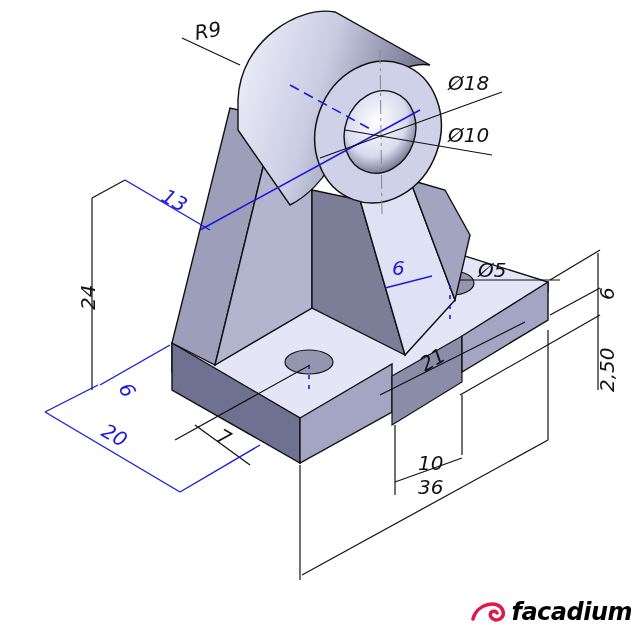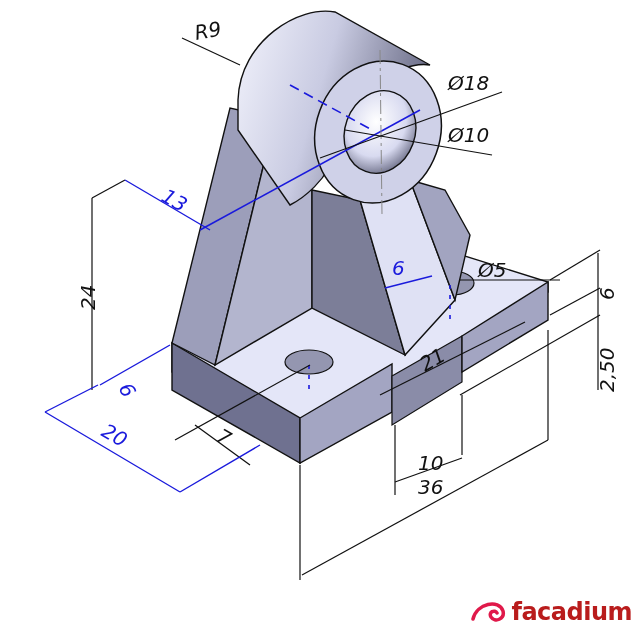--- a/index.html
+++ b/index.html
@@ -2,21 +2,21 @@
 <html><head>
   <meta charset="utf-8">
   <style>
     html, body { margin:0; padding:0; background:#ffffff; }
     body { width:640px; height:640px; position:relative; overflow:hidden; font-family:"Liberation Sans", sans-serif; }
     #drawing { position:absolute; left:0; top:0; width:640px; height:640px; }
     .dimtxt { font-family:"DejaVu Sans", sans-serif; font-style:italic; font-size:20px; }
     .dim-black { fill:#111111; }
     .dim-blue { fill:#1a1adc; }
     .logo { position:absolute; right:8px; bottom:14px; display:flex; align-items:center; gap:4px; }
-    .logo-text { font-family:"DejaVu Sans", sans-serif; font-weight:bold; font-size:24px; color:#b91c1c; letter-spacing:-0.5px; }
+    .logo-text { font-family:"DejaVu Sans", sans-serif; font-weight:bold; font-style:italic; font-size:24px; color:#000000; letter-spacing:-0.5px; }
   </style>
 </head>
 <body>
 
 <svg id="drawing" viewBox="0 0 640 640" xmlns="http://www.w3.org/2000/svg">
   <defs>
     <linearGradient id="cylGrad" x1="0" y1="0" x2="1" y2="0.3">
       <stop offset="0" stop-color="#f2f3fc"></stop>
       <stop offset="0.5" stop-color="#c9cbe2"></stop>
       <stop offset="1" stop-color="#6a6c86"></stop>

